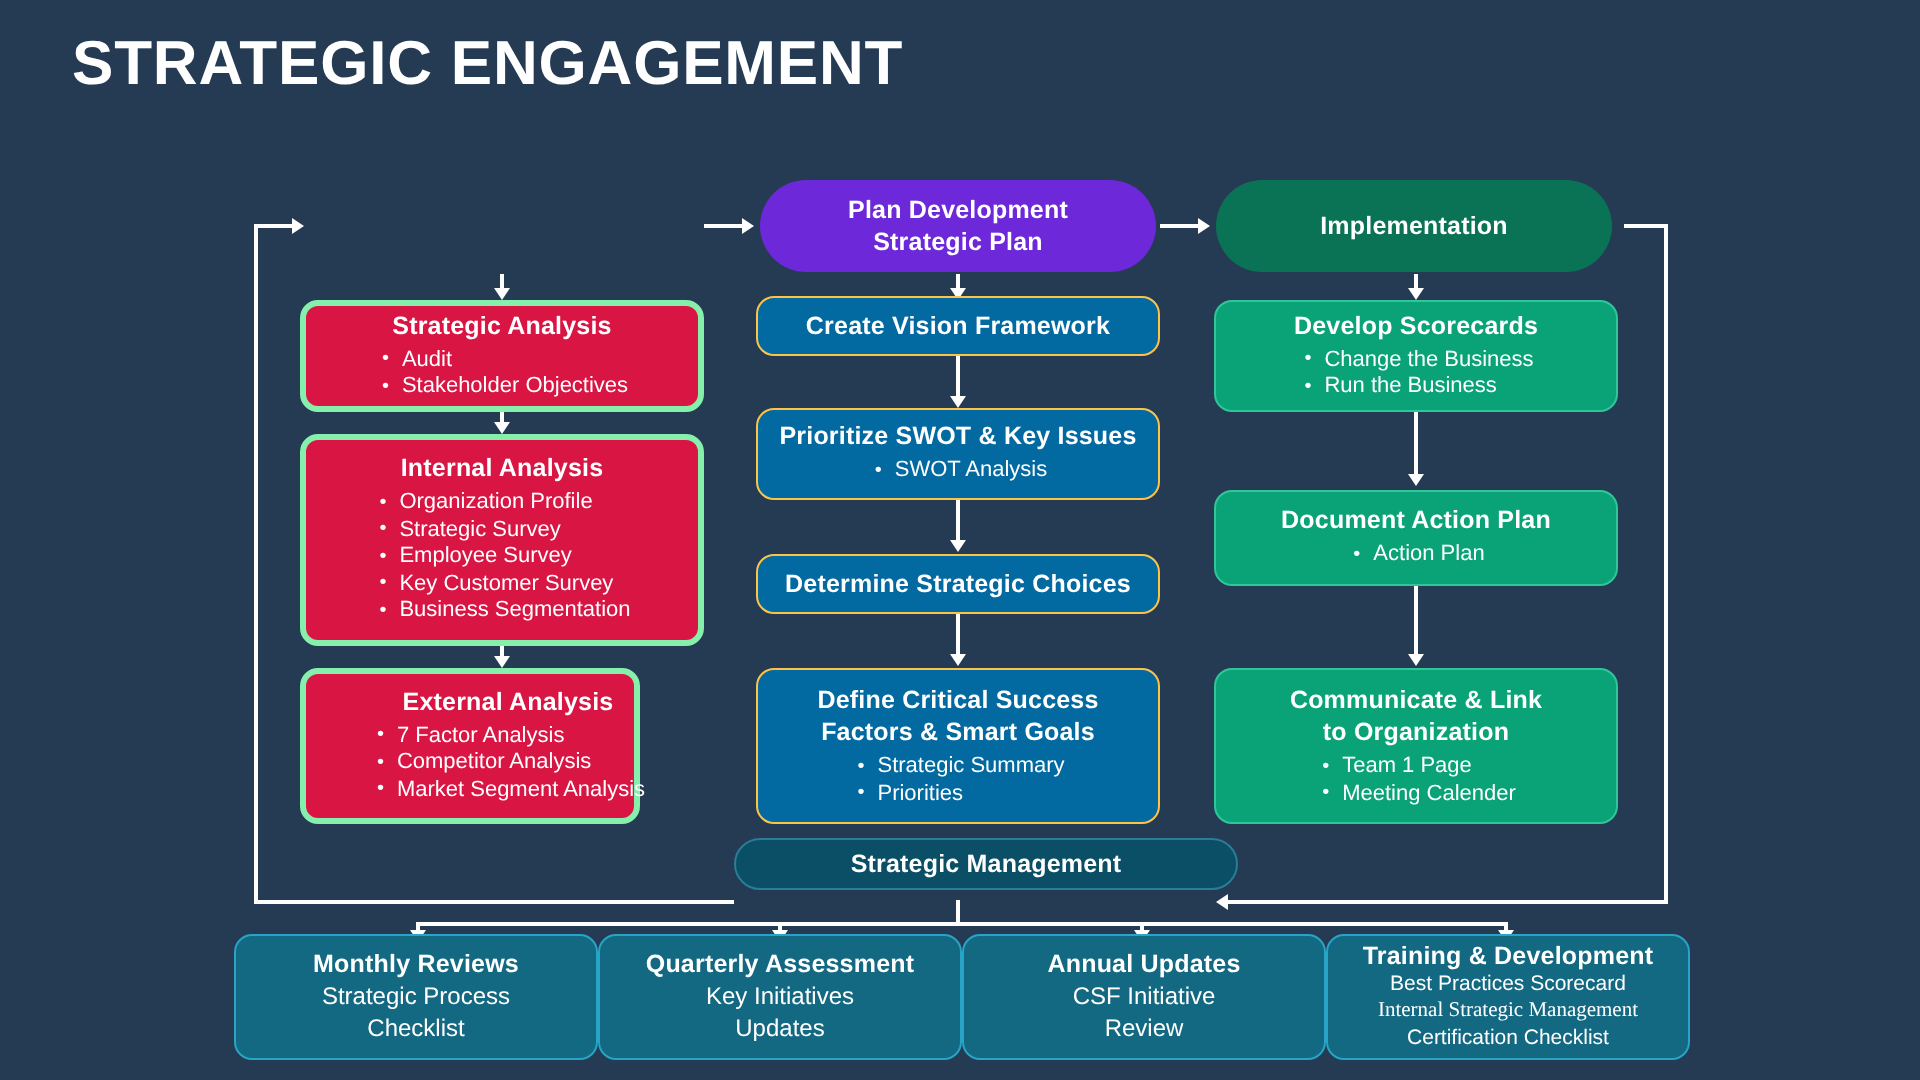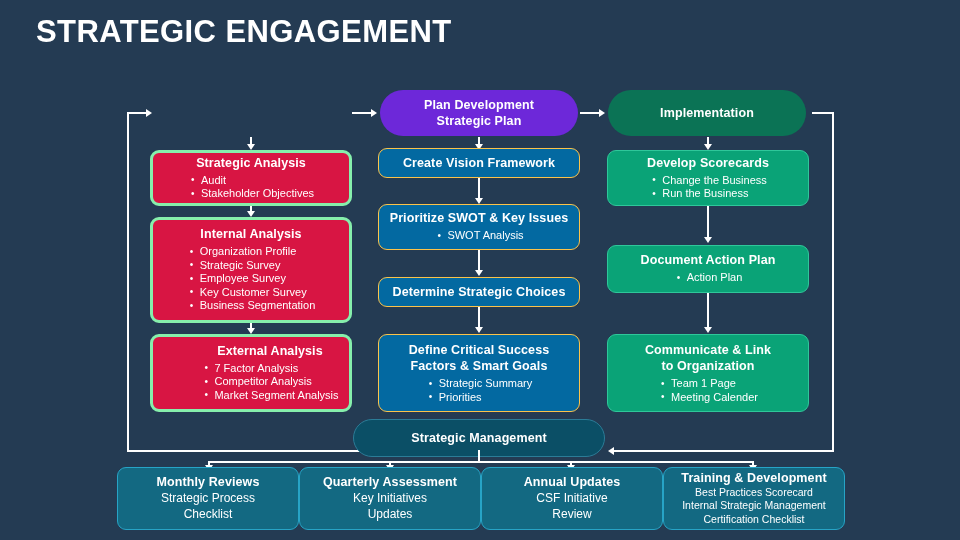--- a/index.html
+++ b/index.html
@@ -133,21 +133,21 @@
         <div class="bi">Employee Survey</div>
         <div class="bi">Key Customer Survey</div>
         <div class="bi">Business Segmentation</div>
       </div>
     </div>
   </div>
 
   <div class="ln vl" style="left:250px; top:323px; height:7px;"></div>
   <div class="arrow-d" style="left:246.5px; top:328px;"></div>
 
-  <div class="node c-red" style="left:150px; top:334px; width:202px; height:78px;padding-left:44px;">
+  <div class="node c-red" style="left:150px; top:334px; width:170px; height:78px;padding-left:44px;">
     <div class="hd">External Analysis</div>
     <div class="bullets ctr">
       <div>
         <div class="bi">7 Factor Analysis</div>
         <div class="bi">Competitor Analysis</div>
         <div class="bi">Market Segment Analysis</div>
       </div>
     </div>
   </div>
 
@@ -223,21 +223,21 @@
     <div class="hd two">Communicate &amp; Link</div>
     <div class="hd two">to Organization</div>
     <div class="bullets ctr">
       <div>
         <div class="bi">Team 1 Page</div>
         <div class="bi">Meeting Calender</div>
       </div>
     </div>
   </div>
 
-  <div class="node pill c-sm" style="left:353px; top:419px; width:252px; height:38px;">
+  <div class="node pill c-sm" style="left:367px; top:419px; width:252px; height:26px;">
     <div class="hd">Strategic Management</div>
   </div>
 
   <div class="ln vl" style="left:478px; top:450px; height:12px;"></div>
   <div class="ln hl" style="left:208px; top:461px; width:545px;"></div>
   <div class="ln vl" style="left:208px; top:461px; height:6px;"></div>
   <div class="arrow-d" style="left:204.5px; top:465px;"></div>
   <div class="ln vl" style="left:389px; top:461px; height:6px;"></div>
   <div class="arrow-d" style="left:385.5px; top:465px;"></div>
   <div class="ln vl" style="left:570px; top:461px; height:6px;"></div>
@@ -259,17 +259,17 @@
 
   <div class="node c-blue" style="left:481px; top:467px; width:182px; height:63px;">
     <div class="hd">Annual Updates</div>
     <div class="plainline">CSF Initiative</div>
     <div class="plainline">Review</div>
   </div>
 
   <div class="node c-blue" style="left:663px; top:467px; width:182px; height:63px;">
     <div class="hd">Training &amp; Development</div>
     <div class="plainline" style="font-size:10.5px; line-height:13.5px;">Best Practices Scorecard</div>
-    <div class="plainline" style="font-size:10.5px; line-height:13.5px;">Internal Strategic Management</div>
+    <div class="plainline" style="font-size:10.5px; line-height:13.5px;font-family:Liberation Serif, serif;">Internal Strategic Management</div>
     <div class="plainline" style="font-size:10.5px; line-height:13.5px;">Certification Checklist</div>
   </div>
 
 </div>
 
 </body></html>

